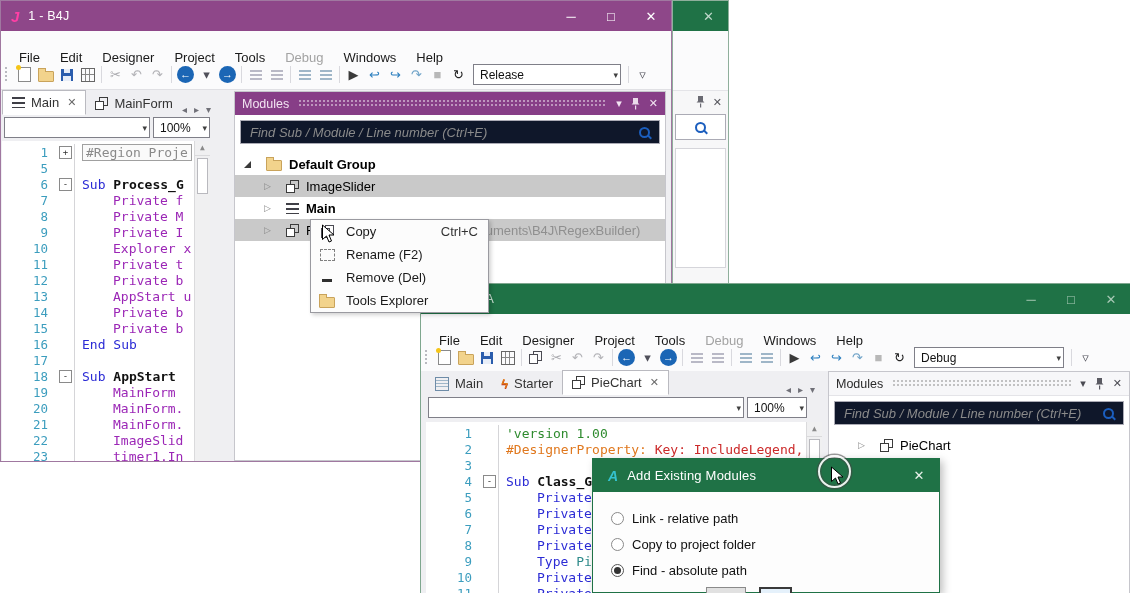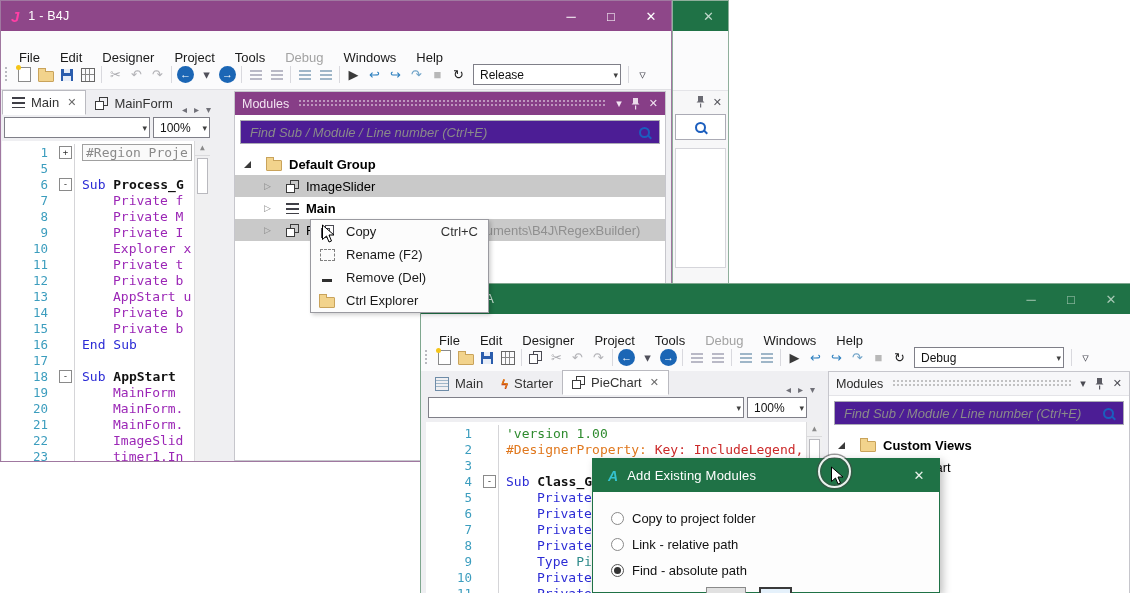--- a/index.html
+++ b/index.html
@@ -73,21 +73,21 @@
   .b{font-weight:bold;color:#111;}
   .region-box{border:1px solid #A0A0A0;padding:0 3px;background:#FAFAFA;}
   .vscroll{position:absolute;right:0;top:0;bottom:0;width:15px;background:#F0F0F1;border-left:1px solid #DADADC;}
   .sb-up{height:14px;border-bottom:1px solid #DADADC;text-align:center;font-size:8px;color:#8A8A8A;line-height:14px;}
   .sb-thumb{margin:2px 2px;height:34px;background:#fff;border:1px solid #B9B9BE;}
   
   .panel{position:absolute;background:#fff;border:1px solid #C6C6CC;box-sizing:border-box;}
   .panel-head{height:23px;display:flex;align-items:center;padding:0 7px;font-size:12.5px;}
   .panel-head .dots{flex:1;height:9px;margin:0 9px;}
   .panel-head .ph-ic{display:flex;align-items:center;gap:9px;font-size:11px;}
-  .searchbox{margin:5px 5px 4px 5px;border:1px solid #ABABB5;background:#4c1d95;height:24px;display:flex;align-items:center;
+  .searchbox{margin:5px 5px 4px 5px;border:1px solid #ABABB5;background:#0f172a;height:24px;display:flex;align-items:center;
      padding:0 9px;font-size:13px;font-style:italic;color:#8A8A8A;box-sizing:border-box;}
   .searchbox .sp{white-space:nowrap;overflow:hidden;}
   .searchbox .icon-search{margin-left:auto;}
   .tree{font-size:13px;margin-top:9px;}
   .trow{height:22px;display:flex;align-items:center;padding-left:9px;gap:7px;}
   .trow.sel{background:#C9C9C9;}
   .trow .lbl{white-space:nowrap;}
   .trow .pth{color:#8F8F8F;white-space:nowrap;}
   .trow.child{padding-left:29px;}
   
@@ -461,25 +461,20 @@
               </svg>
           </span>
           <span>✕</span>
         </span>
       </div>
       <div class="searchbox">
         <span class="sp">Find Sub / Module / Line number (Ctrl+E)</span>
         <span class="icon-search"></span>
       </div>
       <div class="tree" id="b4a-tree">
-          <div class="trow">
-            <span class="exp-open"></span>
-            <span class="icon-folder"></span>
-            <span class="lbl" style="font-weight: bold;">Custom Views</span>
-          </div>
           <div class="trow child">
             <span class="exp-closed">▷</span>
             <span class="icon-module"></span>
             <span class="lbl">PieChart</span>
           </div>
         </div>
     </div>
   </div>
 </div>
 
@@ -487,25 +482,25 @@
   <div class="titlebar">
     <span class="tb-logo" style="color:#35C2CE;font-size:14px;">A</span>
     <span class="tb-title" style="color:#fff;font-size:13px;">Add Existing Modules</span>
     <div class="win-controls" style="color:#EAF2EC;">
       <div class="wc">✕</div>
     </div>
   </div>
   <div id="dialog-radios" style="padding-top:13px;">
       <div class="radio-row">
         <span class="radio"></span>
-        <span>Copy to project folder</span>
+        <span>Link - relative path</span>
       </div>
       <div class="radio-row">
         <span class="radio"></span>
-        <span>Link - relative path</span>
+        <span>Copy to project folder</span>
       </div>
       <div class="radio-row">
         <span class="radio on"></span>
         <span>Find - absolute path</span>
       </div>
     </div>
   <div class="dlg-btn" style="left:113px;top:128px;width:40px;"></div>
   <div class="dlg-btn default" style="left:166px;top:128px;width:33px;"></div>
 </div>
 
@@ -526,21 +521,21 @@
     <div class="ctx-item">
       <span class="ctx-icon">
         <span class="icon-remove"></span>
       </span>
       <span>Remove (Del)</span>
     </div>
     <div class="ctx-item">
       <span class="ctx-icon">
         <span class="icon-folder"></span>
       </span>
-      <span>Ctrl Explorer</span>
+      <span>Tools Explorer</span>
     </div>
   </div>
 
 <div id="click-ring"></div>
 <svg class="cursor-svg" style="left:830px;top:466px;" width="15" height="21" viewBox="0 0 15 21">
   <path d="M1.5 1 L1.5 15.5 L5.5 12 L8 18 L10.5 17 L8 11 L13 11 Z" fill="#FFFFFF" stroke="#000" stroke-width="1"></path>
 </svg>
 <svg class="cursor-svg" style="left:321px;top:224px;" width="15" height="21" viewBox="0 0 15 21">
   <path d="M1.5 1 L1.5 15.5 L5.5 12 L8 18 L10.5 17 L8 11 L13 11 Z" fill="#FFFFFF" stroke="#000" stroke-width="1"></path>
 </svg>

